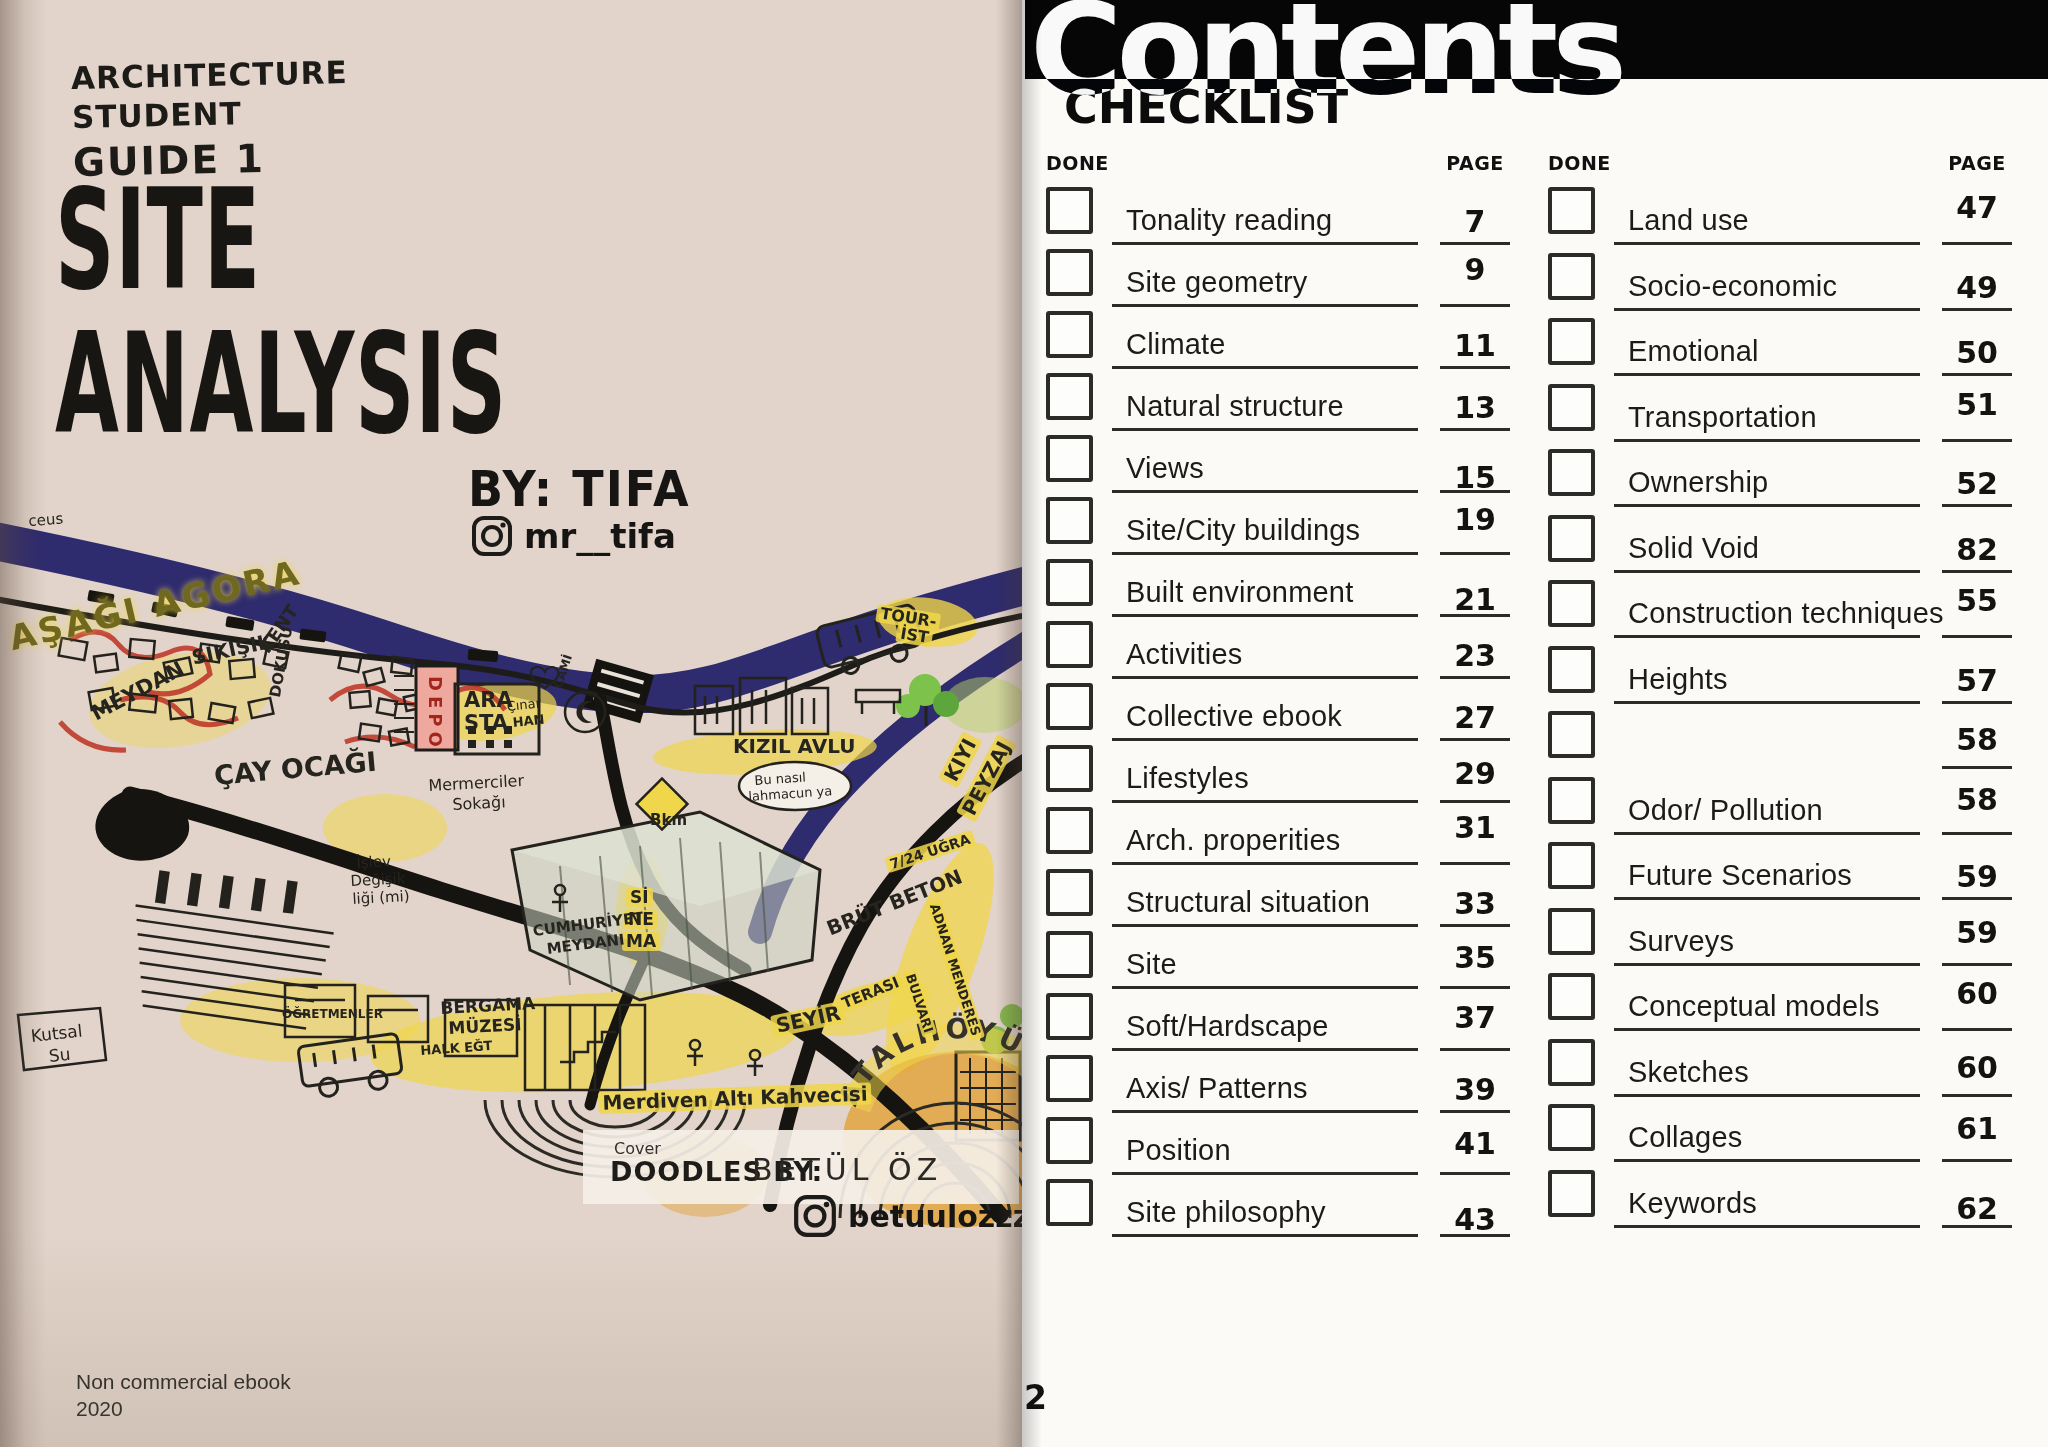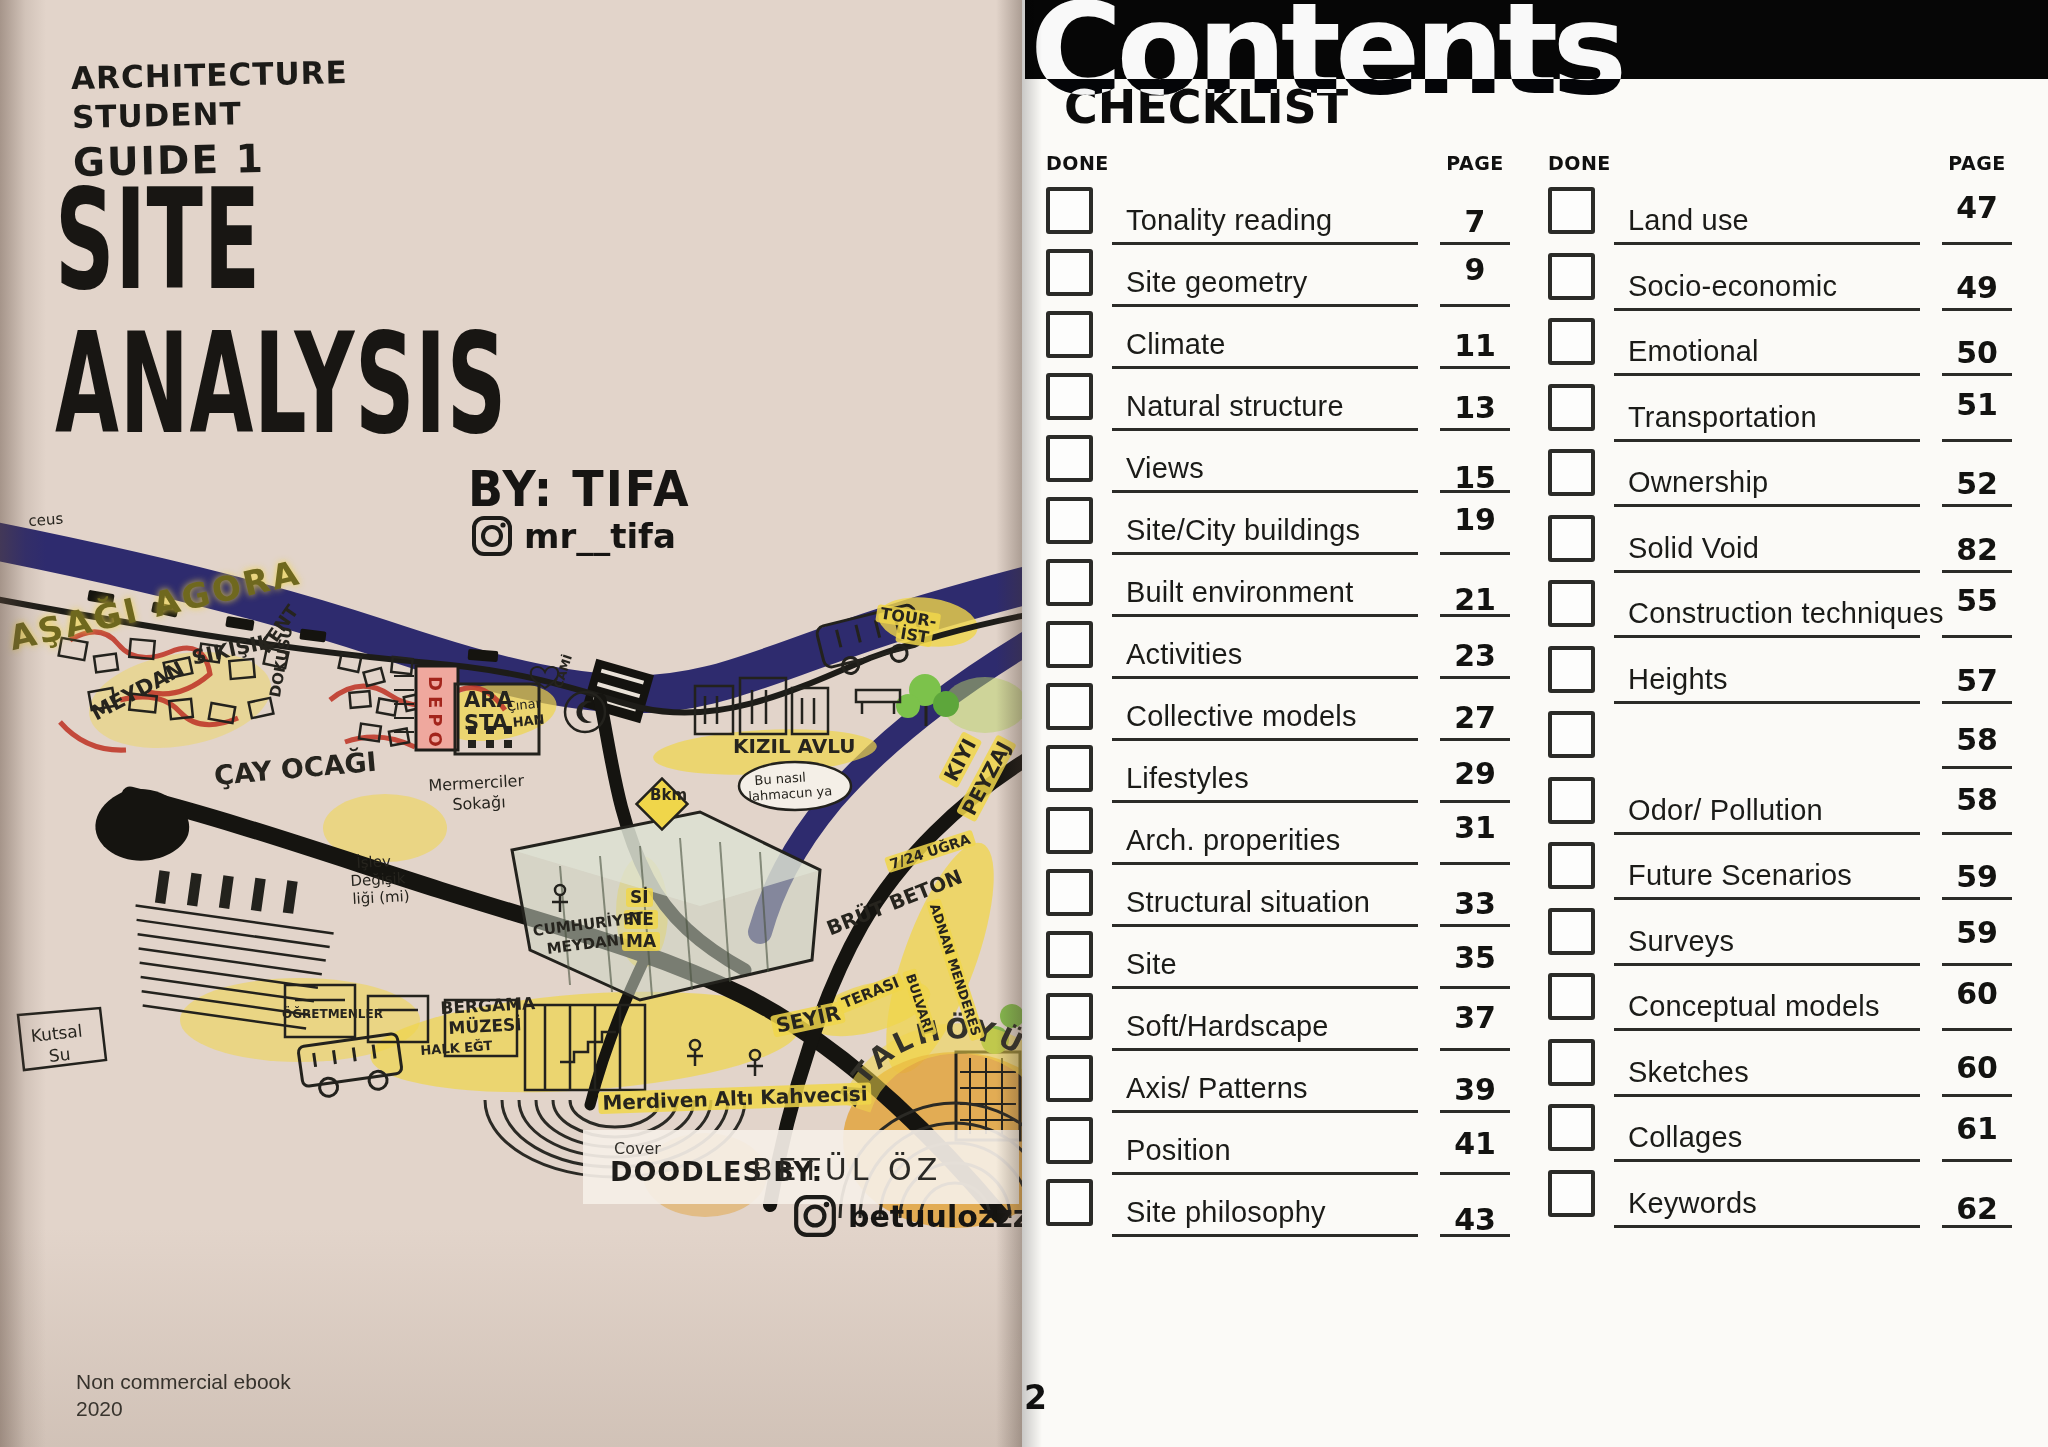--- a/index.html
+++ b/index.html
@@ -338,21 +338,21 @@
         <span class="map-label" style="left: 213px; top: 762px; font-size: 27px; transform: rotate(-5deg);">ÇAY OCAĞI</span>
         <span class="map-label depo" style="left: 426px; top: 676px; font-size: 18px;">DEPO</span>
         <span class="map-label" style="left: 464px; top: 690px; font-size: 21px;">ARA</span>
         <span class="map-label" style="left: 464px; top: 713px; font-size: 21px;">STA</span>
         <span class="map-label script" style="left: 506px; top: 700px; font-size: 13px; transform: rotate(-6deg);">Çınar</span>
         <span class="map-label" style="left: 512px; top: 716px; font-size: 13px; transform: rotate(-6deg);">HAN</span>
         <span class="map-label" style="left: 552px; top: 686px; font-size: 12px; transform: rotate(-72deg);">CAMİ</span>
         <span class="map-label script" style="left: 428px; top: 778px; font-size: 16px; transform: rotate(-3deg);">Mermerciler</span>
         <span class="map-label script" style="left: 452px; top: 797px; font-size: 16px; transform: rotate(-3deg);">Sokağı</span>
         <span class="map-label" style="left: 733px; top: 736px; font-size: 20px;">KIZIL AVLU</span>
-        <span class="map-label" style="left: 650px; top: 788px; font-size: 15px;">Bkm</span>
+        <span class="map-label" style="left: 650px; top: 813px; font-size: 15px;">Bkm</span>
         <span class="map-label script" style="left: 754px; top: 774px; font-size: 13px; transform: rotate(-4deg);">Bu nasıl</span>
         <span class="map-label script" style="left: 748px; top: 790px; font-size: 13px; transform: rotate(-4deg);">lahmacun ya</span>
         <span class="map-label hl" style="left: 626px; top: 888px; font-size: 17px;">Sİ</span>
         <span class="map-label hl" style="left: 624px; top: 910px; font-size: 17px;">NE</span>
         <span class="map-label hl" style="left: 622px; top: 932px; font-size: 17px;">MA</span>
         <span class="map-label" style="left: 532px; top: 924px; font-size: 15px; transform: rotate(-7deg);">CUMHURİYET</span>
         <span class="map-label" style="left: 546px; top: 942px; font-size: 15px; transform: rotate(-7deg);">MEYDANI</span>
         <span class="map-label" style="left: 440px; top: 1000px; font-size: 17px; transform: rotate(-3deg);">BERGAMA</span>
         <span class="map-label" style="left: 448px; top: 1020px; font-size: 17px; transform: rotate(-3deg);">MÜZESİ</span>
         <span class="map-label" style="left: 420px; top: 1044px; font-size: 13px; transform: rotate(-4deg);">HALK EĞT</span>
@@ -499,21 +499,21 @@
           <span class="lblwrap">
             <span class="lbl">Activities</span>
           </span>
           <span class="pgwrap">
             <span class="pg">23</span>
           </span>
         </div>
         <div class="row">
           <span class="cb"></span>
           <span class="lblwrap">
-            <span class="lbl">Collective models</span>
+            <span class="lbl">Collective ebook</span>
           </span>
           <span class="pgwrap">
             <span class="pg">27</span>
           </span>
         </div>
         <div class="row">
           <span class="cb"></span>
           <span class="lblwrap">
             <span class="lbl">Lifestyles</span>
           </span>

